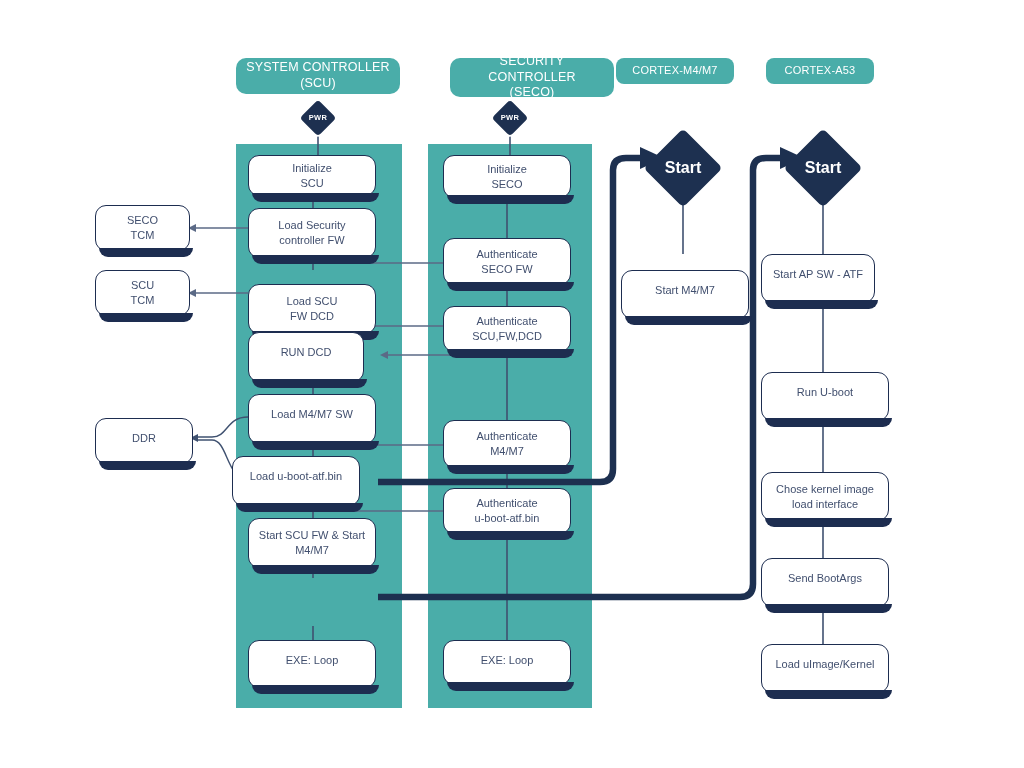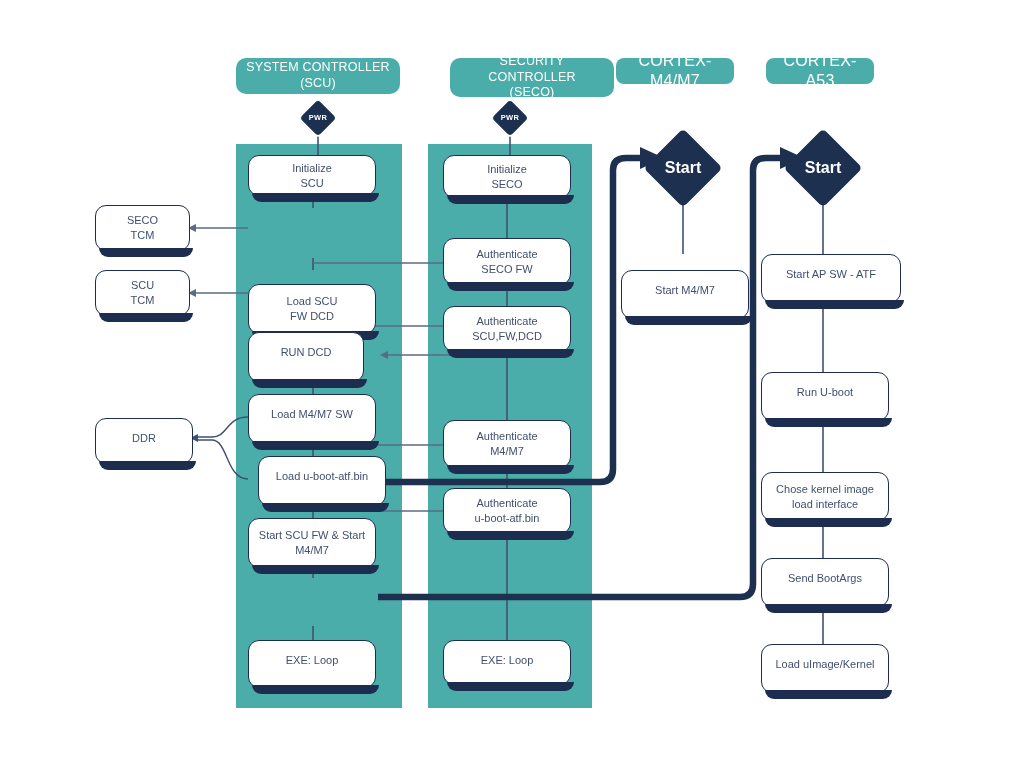--- a/index.html
+++ b/index.html
@@ -10,21 +10,21 @@
   }
   #stage{position:absolute;left:0;top:0;width:1024px;height:768px;}
 
   
   .hdr{
     position:absolute;background:#4AADA9;color:#ffffff;
     border-radius:10px;display:flex;align-items:center;justify-content:center;
     text-align:center;line-height:1.25;font-size:12.5px;letter-spacing:.2px;
     box-sizing:border-box;padding:4px 8px;
   }
-  .hdr.small{font-size:16px;border-radius:8px;}
+  .hdr.small{font-size:11px;border-radius:8px;}
 
   
   .band{position:absolute;background:#4AADA9;}
 
   
   .node{
     position:absolute;box-sizing:border-box;
     background:#ffffff;border:1.4px solid #1d2d50;border-radius:11px;
     display:flex;align-items:center;justify-content:center;text-align:center;
     color:#414f6e;font-size:11px;line-height:1.35;padding:2px 6px;
@@ -179,34 +179,39 @@
   <div class="node topish" style="left:95px;top:418px;width:98px;height:46px;">
     <span class="shadow"></span>
     <span class="lbl">DDR</span>
   </div>
 
   <div class="node" style="left:248px;top:155px;width:128px;height:41px;">
     <span class="shadow"></span>
     <span class="lbl">Initialize
 SCU</span>
   </div>
+  <div class="node" style="left:248px;top:208px;width:128px;height:50px;">
+    <span class="shadow"></span>
+    <span class="lbl">Load  Security
+controller FW</span>
+  </div>
   <div class="node" style="left:248px;top:284px;width:128px;height:50px;">
     <span class="shadow"></span>
     <span class="lbl">Load  SCU
 FW DCD</span>
   </div>
   <div class="node topish" style="left:248px;top:332px;width:116px;height:50px;">
     <span class="shadow"></span>
     <span class="lbl">RUN DCD</span>
   </div>
   <div class="node topish" style="left:248px;top:394px;width:128px;height:50px;">
     <span class="shadow"></span>
     <span class="lbl">Load M4/M7  SW</span>
   </div>
-  <div class="node topish" style="left:258px;top:456px;width:128px;height:50px;">
+  <div class="node topish" style="left:232px;top:456px;width:128px;height:50px;">
     <span class="shadow"></span>
     <span class="lbl">Load u-boot-atf.bin</span>
   </div>
   <div class="node" style="left:248px;top:518px;width:128px;height:50px;">
     <span class="shadow"></span>
     <span class="lbl">Start SCU FW &amp; Start
 M4/M7</span>
   </div>
   <div class="node topish" style="left:248px;top:640px;width:128px;height:48px;">
     <span class="shadow"></span>
@@ -241,21 +246,21 @@
   <div class="node topish" style="left:443px;top:640px;width:128px;height:45px;">
     <span class="shadow"></span>
     <span class="lbl">EXE: Loop</span>
   </div>
 
   <div class="node topish" style="left:621px;top:254px;width:128px;height:49px;margin-top:16px;">
     <span class="shadow"></span>
     <span class="lbl">Start M4/M7</span>
   </div>
 
-  <div class="node topish" style="left:761px;top:254px;width:140px;height:49px;">
+  <div class="node topish" style="left:761px;top:254px;width:114px;height:49px;">
     <span class="shadow"></span>
     <span class="lbl">Start AP SW - ATF</span>
   </div>
   <div class="node topish" style="left:761px;top:372px;width:128px;height:49px;">
     <span class="shadow"></span>
     <span class="lbl">Run U-boot</span>
   </div>
   <div class="node topish" style="left:761px;top:558px;width:128px;height:49px;">
     <span class="shadow"></span>
     <span class="lbl">Send BootArgs</span>

